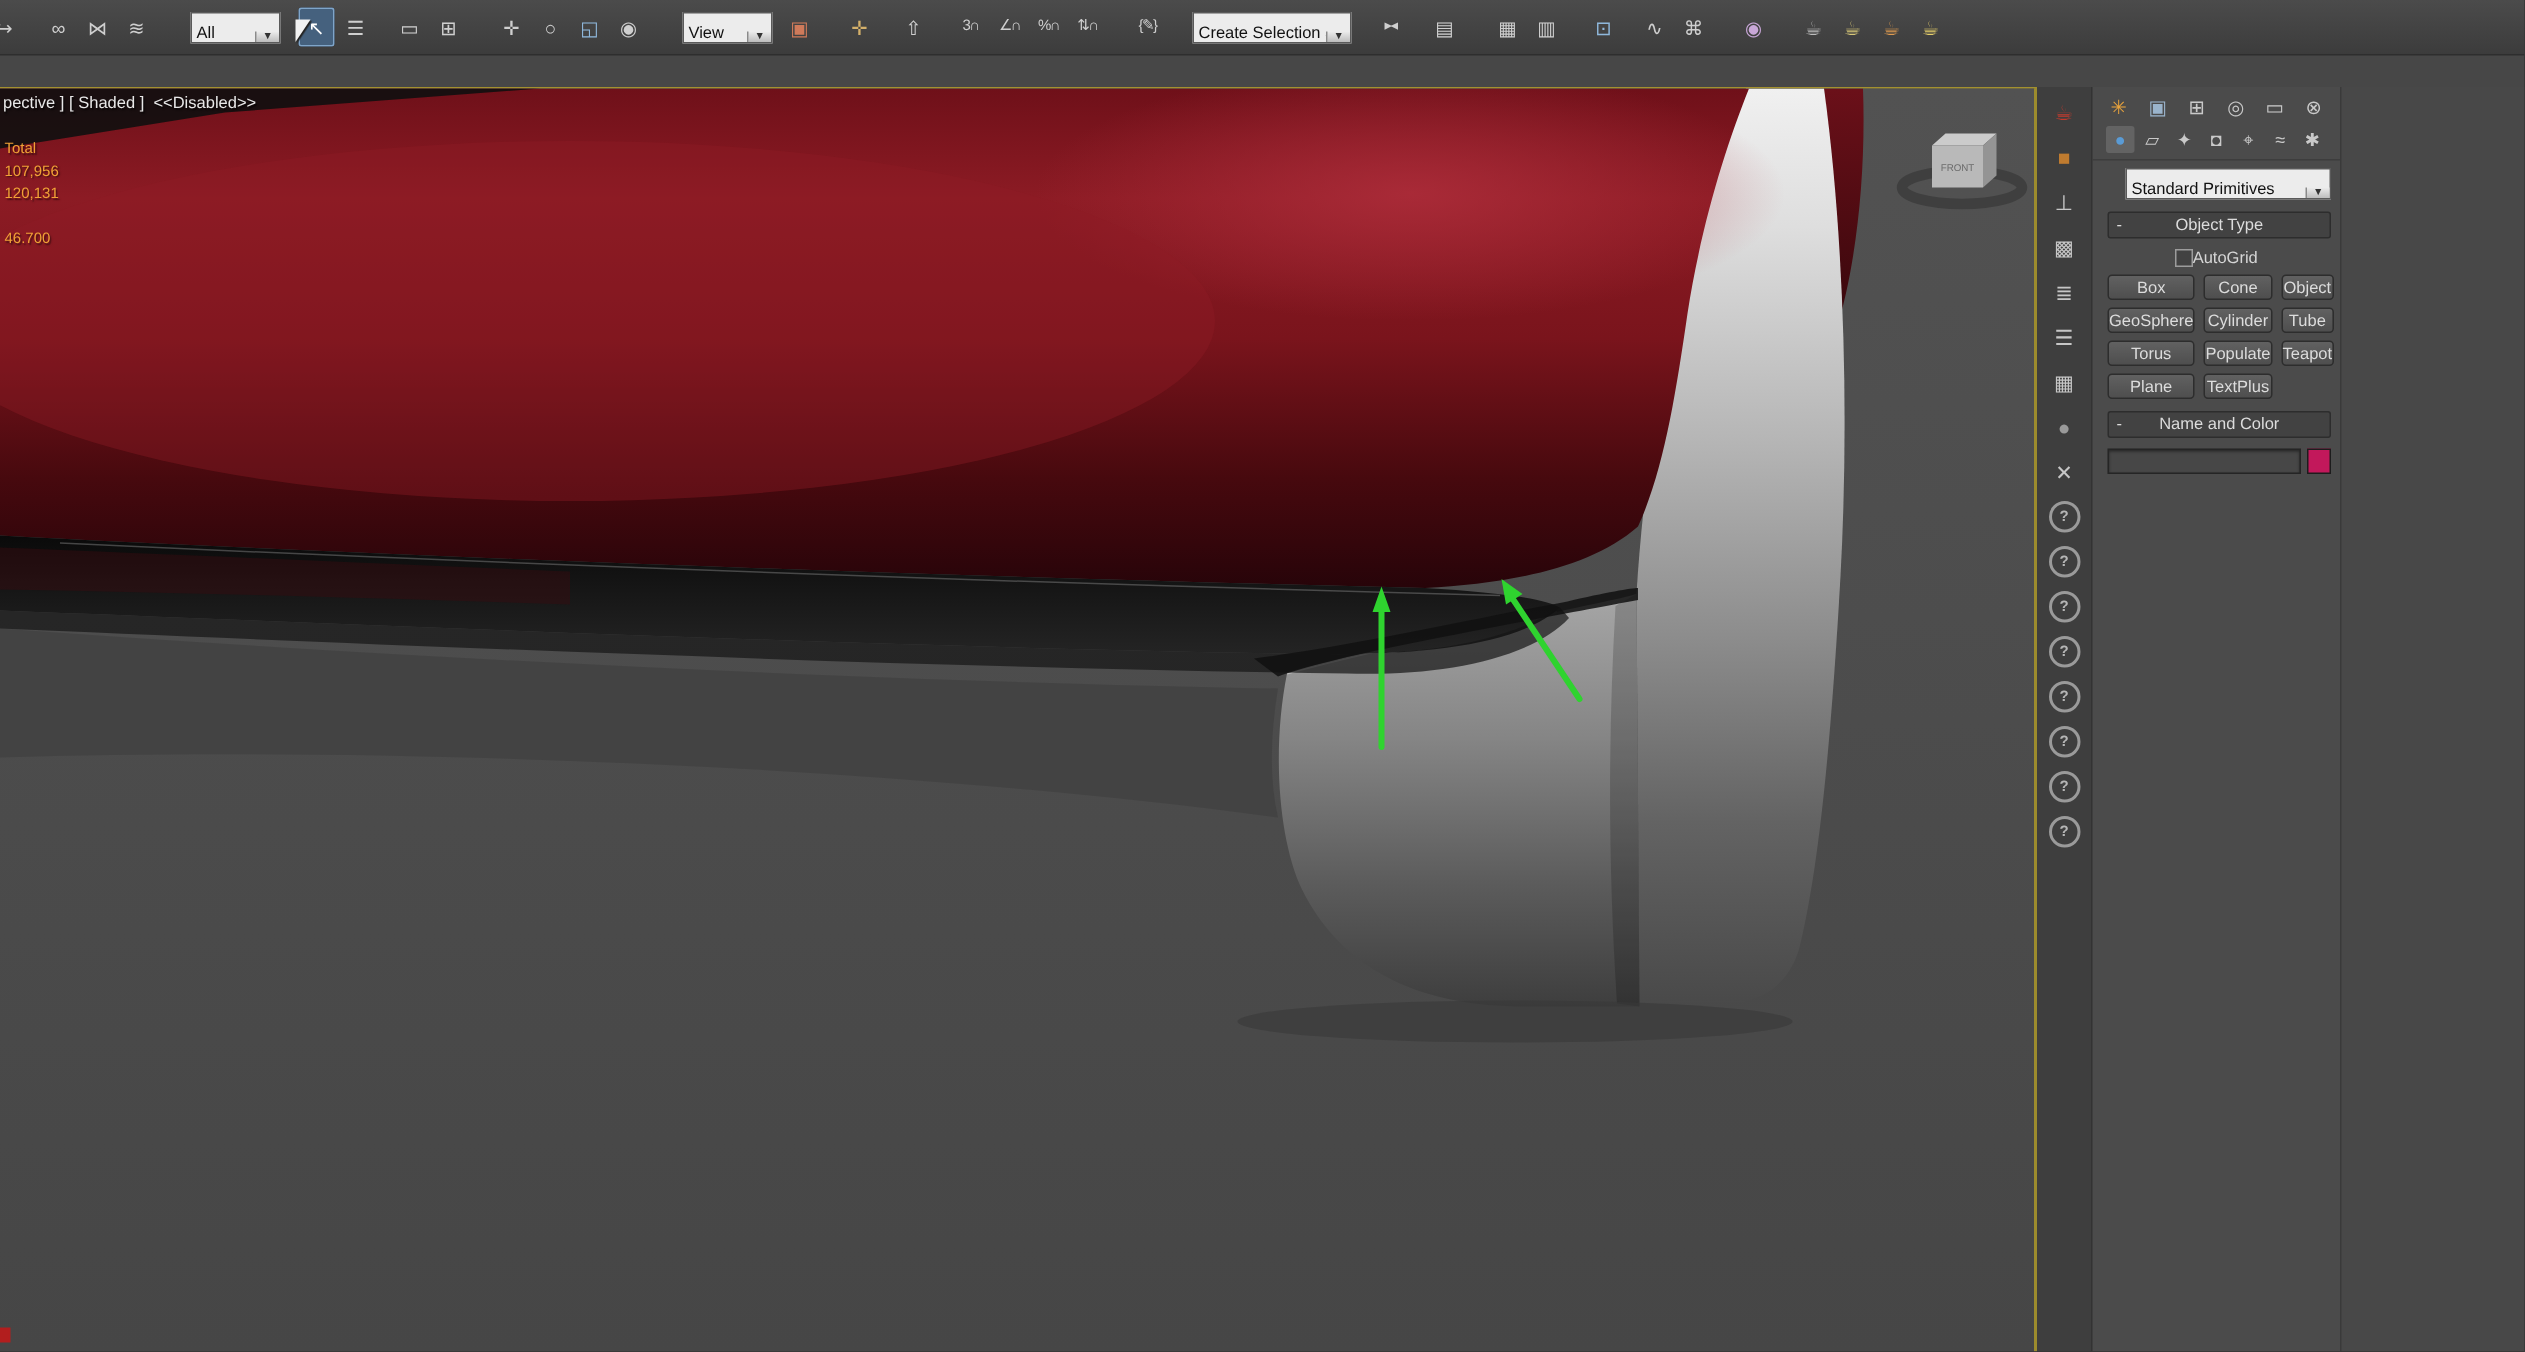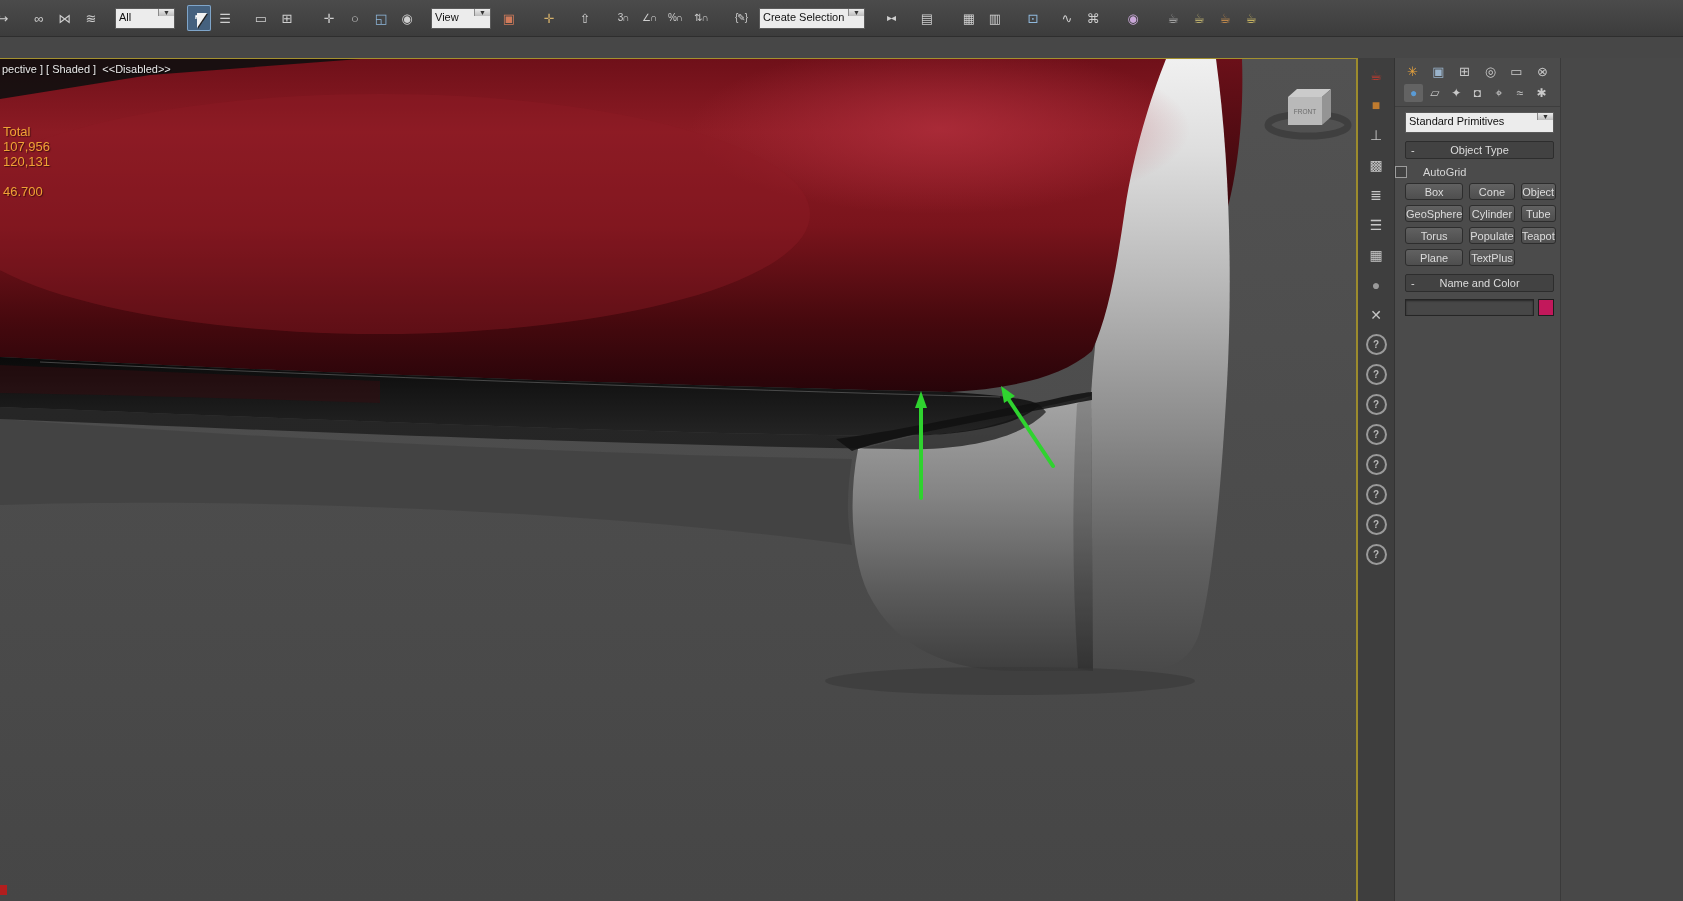--- a/index.html
+++ b/index.html
@@ -8,22 +8,22 @@
 
   
   .toolbar{position:absolute;left:0;top:0;width:1683px;height:37px;
            background:linear-gradient(#4b4b4b,#3c3c3c);border-bottom:1px solid #2e2e2e;
            display:flex;align-items:center;gap:2px;box-sizing:border-box;}
   .tbi{width:24px;height:26px;flex:0 0 auto;display:flex;align-items:center;justify-content:center;
        color:#cfcfcf;font-size:13px;border-radius:2px;line-height:1;}
   .tbi.sm{font-size:10px;letter-spacing:-1px;}
   .tbi.active{background:#45617e;box-shadow:inset 0 0 0 1px #7fa5c9;color:#fff;}
   .sp{flex:0 0 auto;height:1px;}
-  .combo{height:19px;background:#ececec;border:1px solid #5a5a5a;display:flex;align-items:flex-start;
-         flex:0 0 auto;font-size:11px;color:#111;}
+  .combo{height:19px;background:#ececec;border:1px solid #5a5a5a;display:flex;align-items:flex-end;
+         flex:0 0 auto;font-size:11px;color:#111;margin-left:12px;}
   .combo .val{padding:2px 3px 0 3px;white-space:nowrap;overflow:hidden;flex:1;}
   .combo .arr{width:15px;background:linear-gradient(#ececec,#bdbdbd);border-left:1px solid #8a8a8a;
               display:flex;align-items:center;justify-content:center;font-size:7px;color:#333;}
   .cursor{position:absolute;left:197px;top:13px;width:0;height:0;z-index:60;
           border-top:15px solid #f2f2f2;border-right:10px solid transparent;
           filter:drop-shadow(1px 1px 0 #222);}
 
   
   .ribbon{position:absolute;left:0;top:37px;width:1683px;height:21px;background:#3f3f3f;
           border-bottom:1px solid #2b2b2b;display:flex;align-items:center;gap:24px;
@@ -33,22 +33,22 @@
   .rpill{width:30px;height:13px;background:#303030;border-radius:7px;display:flex;align-items:center;
          justify-content:center;gap:3px;color:#cfcfcf;font-size:7px;flex:0 0 auto;}
   .rpill .dot{width:5px;height:5px;border-radius:50%;background:#d8d8d8;}
 
   
   .viewport{position:absolute;left:0;top:58px;width:1358px;height:843px;box-sizing:border-box;
             border-top:1px solid #a3912f;border-right:2px solid #9c8b2d;background:#4c4c4c;}
   .viewport svg{position:absolute;left:0;top:0;}
   .vp-label{position:absolute;left:2px;top:4px;color:#e8e8e8;font-size:11px;
             text-shadow:1px 1px 1px rgba(0,0,0,.65);white-space:pre;}
-  .vp-stats{position:absolute;left:3px;top:33px;font-size:13px;line-height:15px;
-            text-shadow:1px 1px 1px rgba(0,0,0,.5);margin-top:32px;}
+  .vp-stats{position:absolute;left:3px;top:33px;font-size:10px;line-height:15px;
+            text-shadow:1px 1px 1px rgba(0,0,0,.5);}
   .vp-stats div{min-height:15px;}
 
   
   .side{position:absolute;left:1358px;top:58px;width:36px;height:843px;background:#3e3e3e;
         display:flex;flex-direction:column;align-items:center;padding-top:6px;box-sizing:border-box;gap:9px;}
   .sicon{width:24px;height:21px;display:flex;align-items:center;justify-content:center;
          font-size:14px;color:#c6c6c6;line-height:1;}
   .shelp{width:17px;height:17px;border-radius:50%;border:2px solid #9a9a9a;color:#b6b6b6;
          font-size:10px;font-weight:bold;display:flex;align-items:center;justify-content:center;flex:0 0 auto;}
 
@@ -59,21 +59,21 @@
   .ptab{width:21px;height:19px;display:flex;align-items:center;justify-content:center;
         font-size:13px;color:#c9c9c9;border-radius:2px;}
   .pcats{display:flex;justify-content:space-between;padding:2px 9px 4px 9px;border-bottom:1px solid #3d3d3d;}
   .pcat{width:19px;height:18px;display:flex;align-items:center;justify-content:center;
         font-size:12px;color:#c9c9c9;border-radius:2px;}
   .pcat.active{background:#636363;}
   .pselect{margin:5px 6px 2px 10px;}
   .rollout{margin:8px 6px 0 10px;height:16px;background:#424242;border:1px solid #2d2d2d;border-radius:2px;
            position:relative;text-align:center;line-height:16px;color:#dcdcdc;}
   .rollout .minus{position:absolute;left:5px;top:0;}
-  .agrow{display:flex;align-items:center;justify-content:flex-start;gap:16px;margin:6px 0 2px 0;height:13px;}
+  .agrow{display:flex;align-items:center;justify-content:center;gap:0;margin:6px 0 2px 0;height:13px;}
   .cb{width:10px;height:10px;background:#424242;border:1px solid #9c9c9c;flex:0 0 auto;}
   .btngrid{display:grid;grid-template-columns:1fr 1fr 1fr;gap:5px 6px;margin:5px 6px 0 10px;}
   .pbtn{height:17px;background:linear-gradient(#616161,#4e4e4e);border:1px solid #2d2d2d;border-radius:3px;
         display:flex;align-items:center;justify-content:center;color:#dcdcdc;font-size:11px;
         font-family:inherit;padding:0;}
   .namerow{display:flex;align-items:center;gap:4px;margin:7px 6px 0 10px;}
   .nameinput{flex:1;height:15px;background:#474747;border:1px solid #252525;
              box-shadow:inset 0 1px 2px rgba(0,0,0,.45);}
   .swatch{width:14px;height:15px;border:1px solid #1d1d1d;flex:0 0 auto;}
 

